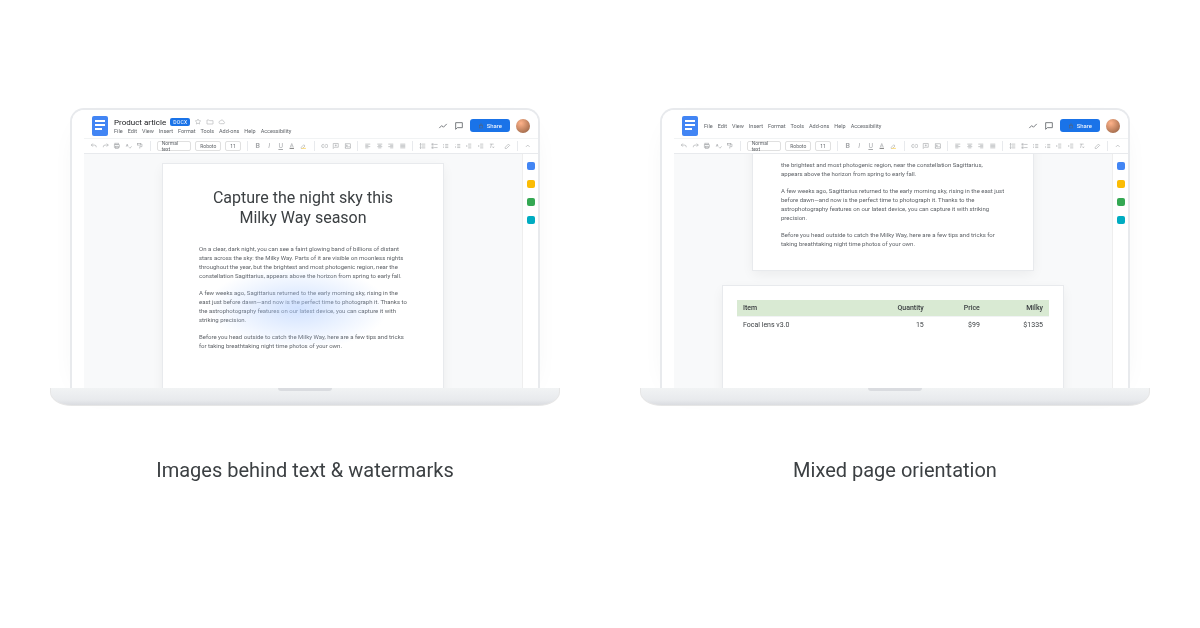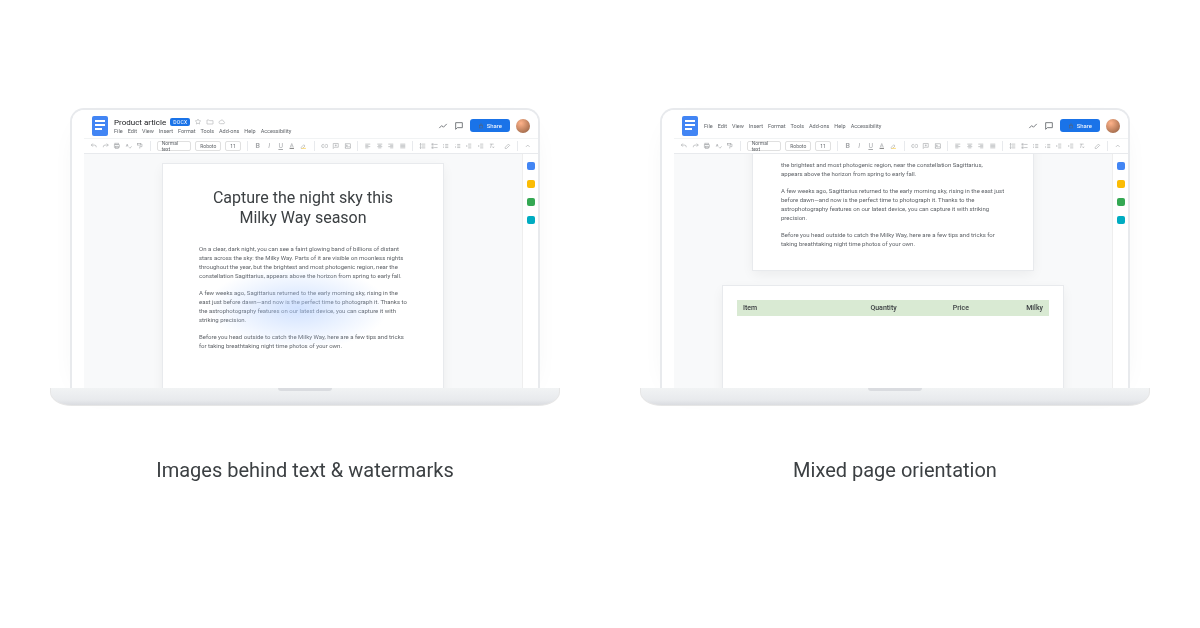--- a/index.html
+++ b/index.html
@@ -630,20 +630,26 @@
               <table class="tbl">
                 <thead>
                   <tr>
                     <th>Item</th>
                     <th class="rt">Quantity</th>
                     <th class="rt">Price</th>
                     <th class="rt">Milky</th>
                   </tr>
                 </thead>
                 <tbody>
+                  <tr>
+                    <td>Focal lens v3.0</td>
+                    <td class="rt">15</td>
+                    <td class="rt">$99</td>
+                    <td class="rt">$1335</td>
+                  </tr>
                 </tbody>
               </table>
             </div>
           </div>
           <div class="siderail">
             <div class="mini-ic mc-blue"></div>
             <div class="mini-ic mc-yellow"></div>
             <div class="mini-ic mc-green"></div>
             <div class="mini-ic mc-teal"></div>
           </div>

